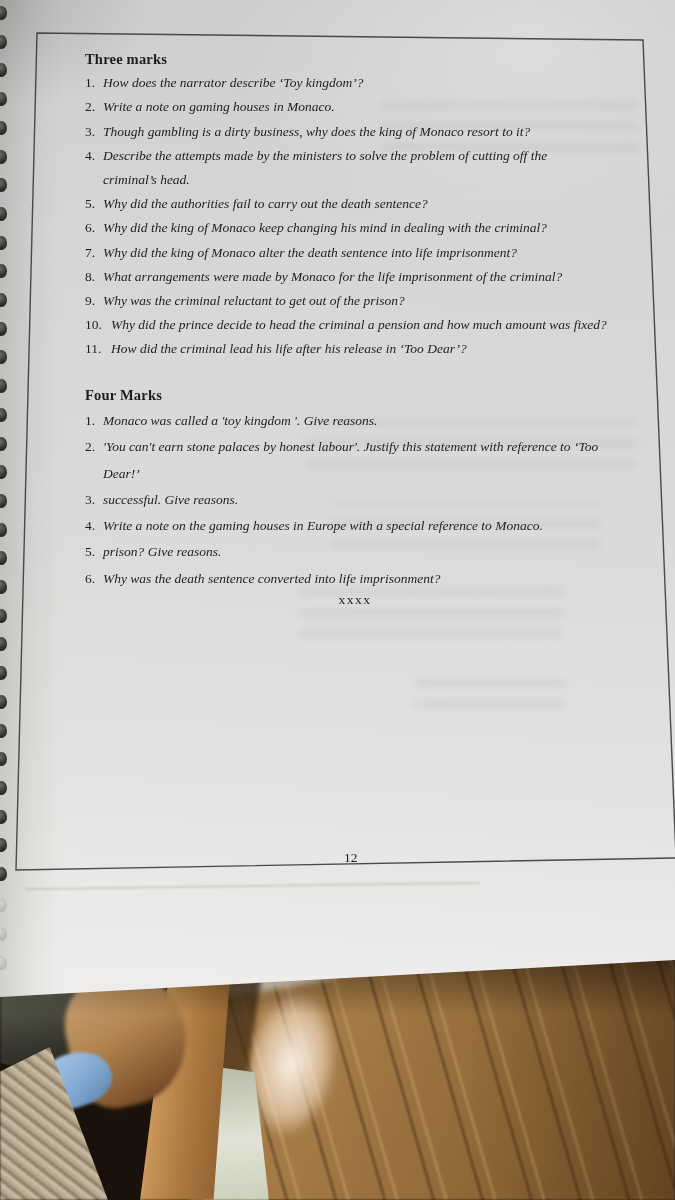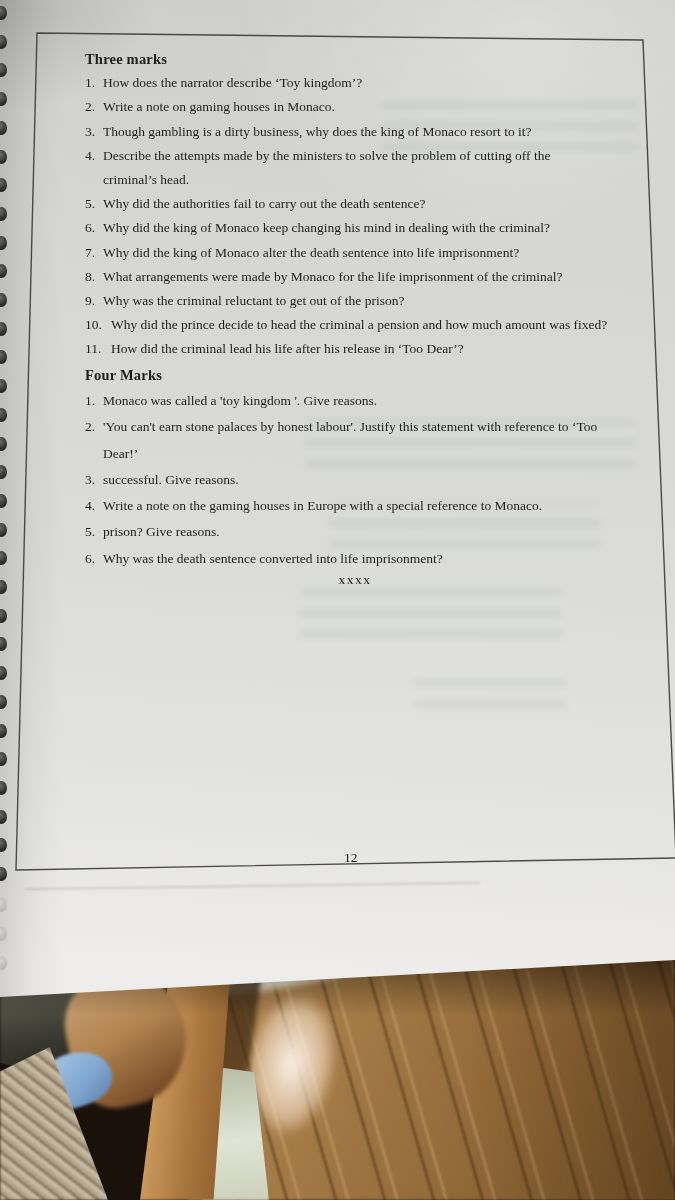--- a/index.html
+++ b/index.html
@@ -74,29 +74,29 @@
 
   
   .holes{position:absolute;left:0;top:0;z-index:4;}
   .hole{position:absolute;left:-4px;width:11px;height:14px;border-radius:50%;
     background:radial-gradient(circle at 35% 32%,#6d6d68,#2e2e2b 62%,#1b1b19);}
   .hole.light{background:radial-gradient(circle at 35% 32%,#d6d6d2,#b3b3ae 70%);opacity:.85;}
 
   
   .content{position:absolute;left:85px;top:47px;width:560px;z-index:3;color:#1d1d1d;}
   .heading{font-weight:700;font-size:14.5px;line-height:24.2px;letter-spacing:.2px;}
-  .heading.s2h{line-height:26.3px;}
+  .heading.s2h{margin-top:20px;line-height:26.3px;}
   .qlist .q{position:relative;}
   .s1 .q .line{line-height:24.2px;}
   .s2 .q .line{line-height:26.3px;}
   .q{font-size:13.5px;}
   .q .num{position:absolute;left:0;top:0;}
   .s1 .q .num{line-height:24.2px;}
   .s2 .q .num{line-height:26.3px;}
-  .q .qtext{padding-left:18px;}
+  .q .qtext{padding-left:18px;font-style:italic;}
   .q.wide .qtext{padding-left:26px;}
   .q .line{white-space:nowrap;}
   .q .line.cont{}
   .endmark{width:540px;text-align:center;font-size:13.5px;
     letter-spacing:1.5px;}
   .pagenum{position:absolute;left:344px;top:850px;font-size:13.5px;z-index:3;color:#1d1d1d;}
 </style>
 </head>
 <body>
 

